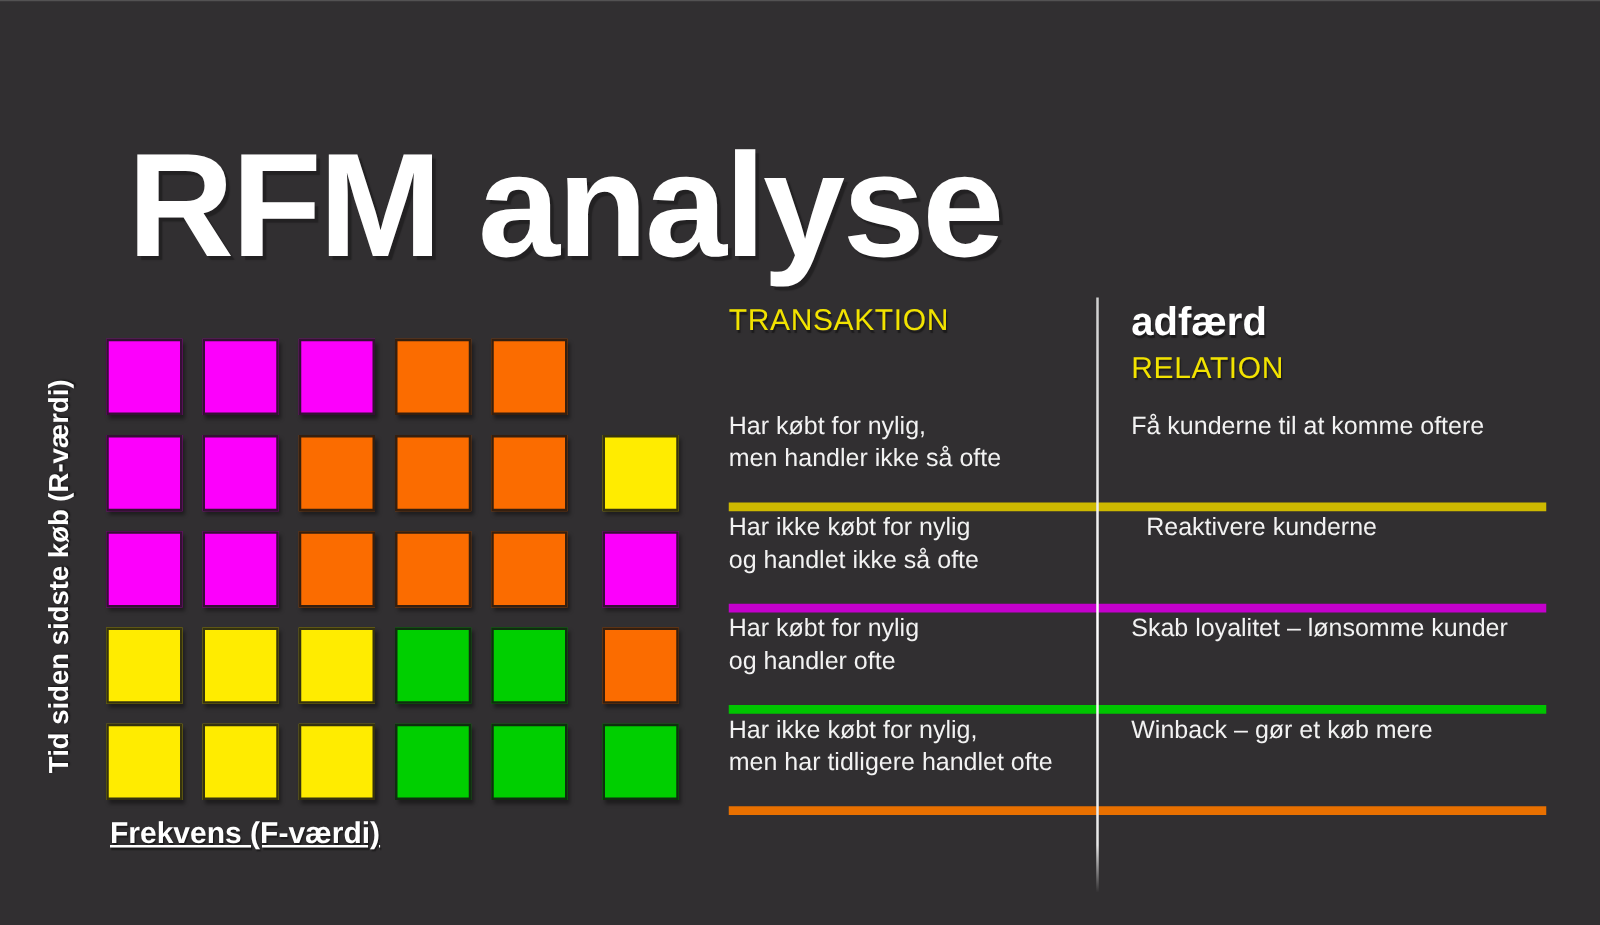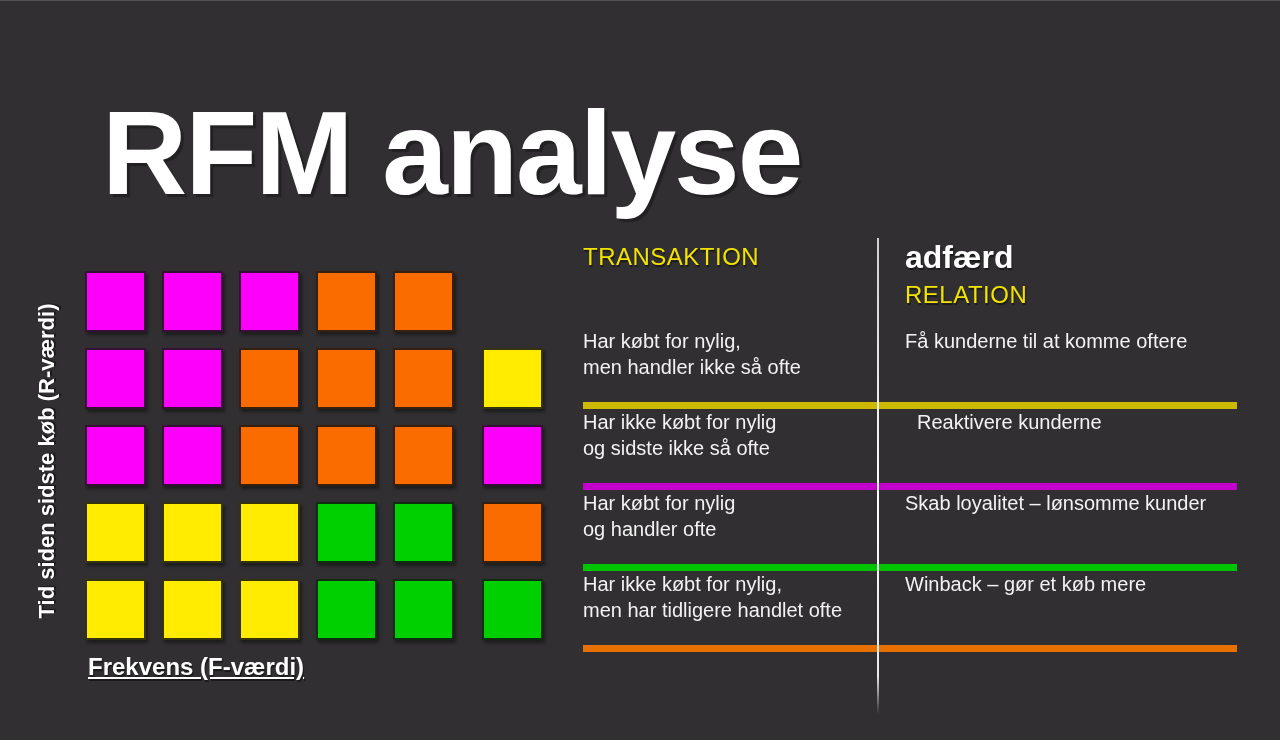--- a/index.html
+++ b/index.html
@@ -9,21 +9,21 @@
     position: relative;
     overflow: hidden;
     font-family: "Liberation Sans", sans-serif;
     border-top: 1px solid rgba(150,150,150,0.35);
     box-sizing: border-box;
   }
 
   
   .slide-title {
     position: absolute;
-    left: 102px; top: 14px;
+    left: 102px; top: 26px;
     font-size: 118px;
     font-weight: bold;
     letter-spacing: -2px;
     line-height: 1;
     color: #ffffff;
     text-shadow: 3px 3px 1px rgba(0,0,0,0.30);
     white-space: nowrap;
   }
 
   
@@ -177,21 +177,21 @@
       <div class="trow" style="border-bottom-color: rgb(205, 185, 0);">
         <div class="tcell-left">
           <div>Har købt for nylig,</div>
           <div>men handler ikke så ofte</div>
         </div>
         <div class="tcell-right">Få kunderne til at komme oftere</div>
       </div>
       <div class="trow" style="border-bottom-color: rgb(196, 0, 204); gap: 12px;">
         <div class="tcell-left">
           <div>Har ikke købt for nylig</div>
-          <div>og sidste ikke så ofte</div>
+          <div>og handlet ikke så ofte</div>
         </div>
         <div class="tcell-right">Reaktivere kunderne</div>
       </div>
       <div class="trow" style="border-bottom-color: rgb(0, 196, 0);">
         <div class="tcell-left">
           <div>Har købt for nylig</div>
           <div>og handler ofte</div>
         </div>
         <div class="tcell-right">Skab loyalitet – lønsomme kunder</div>
       </div>

